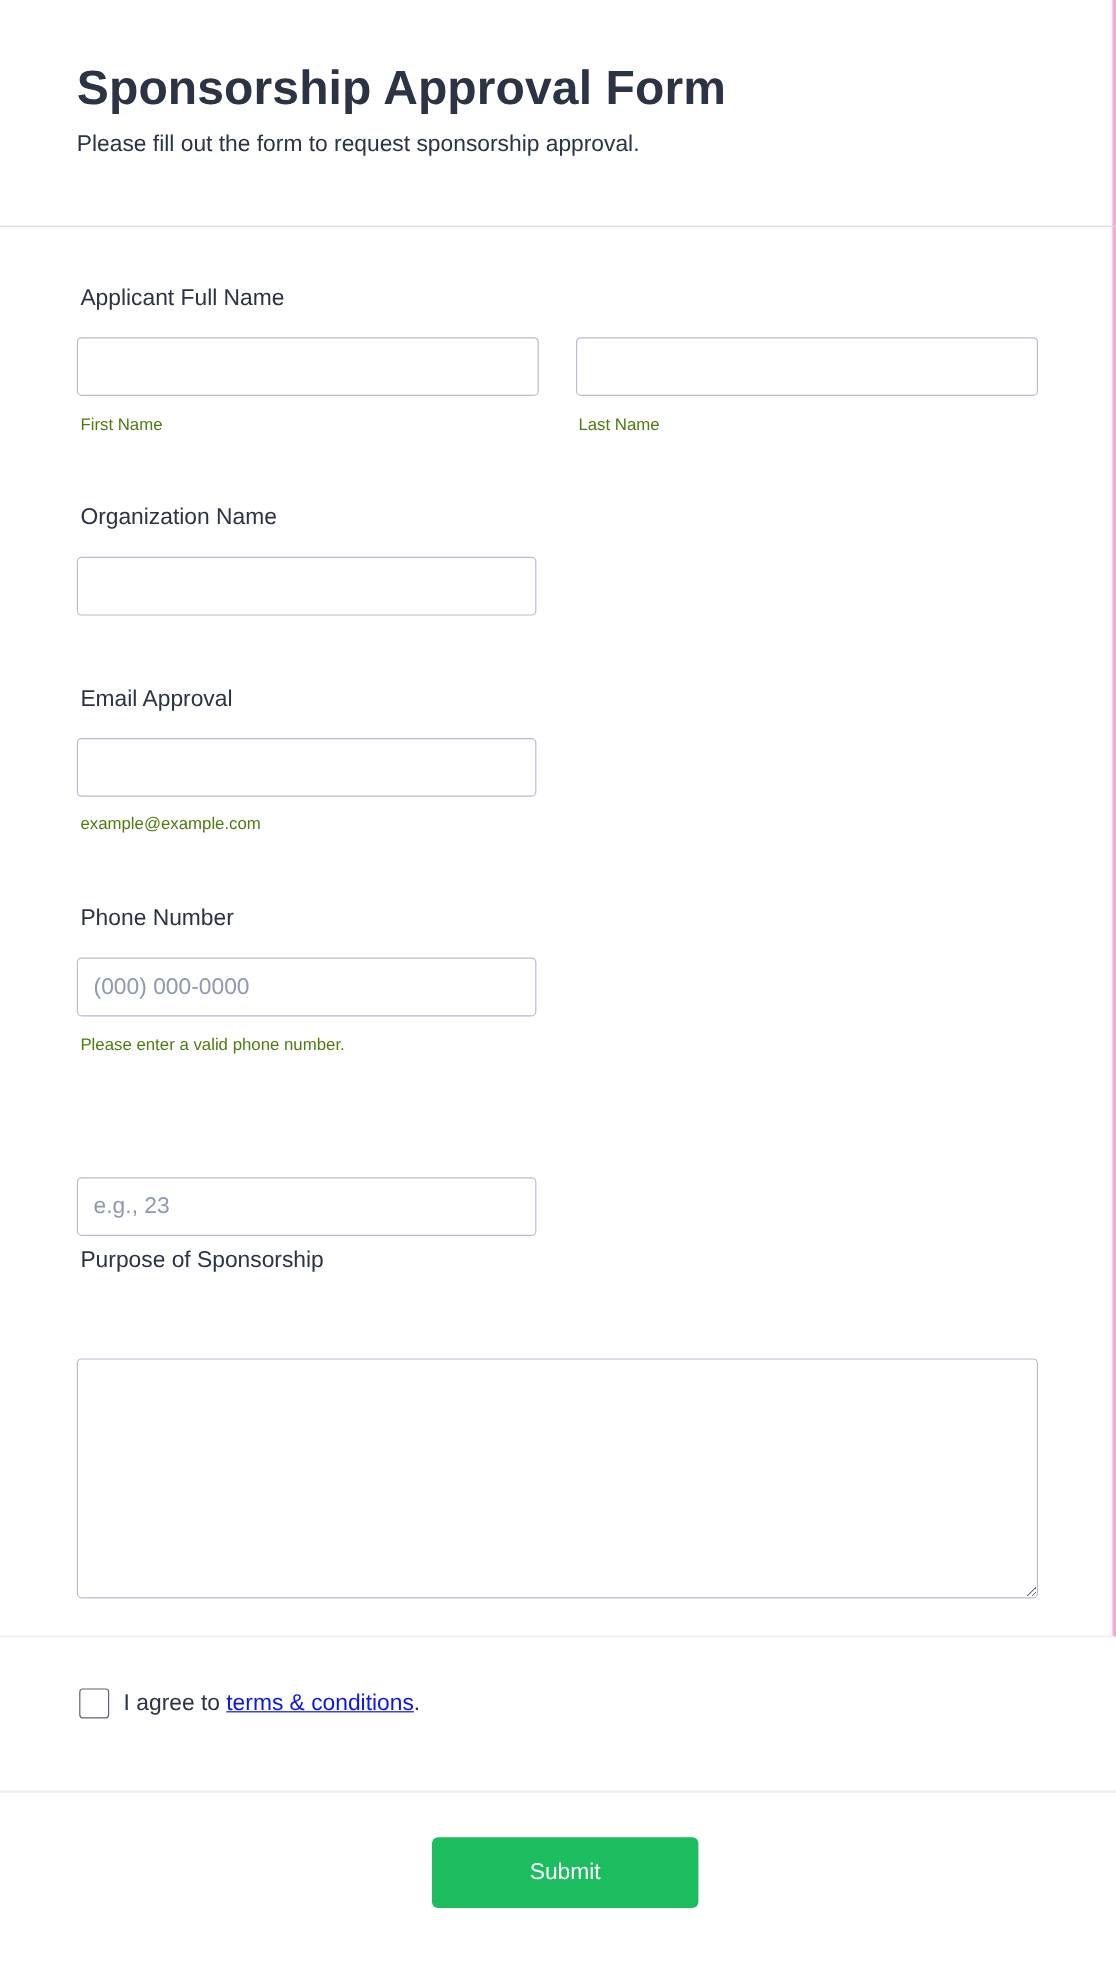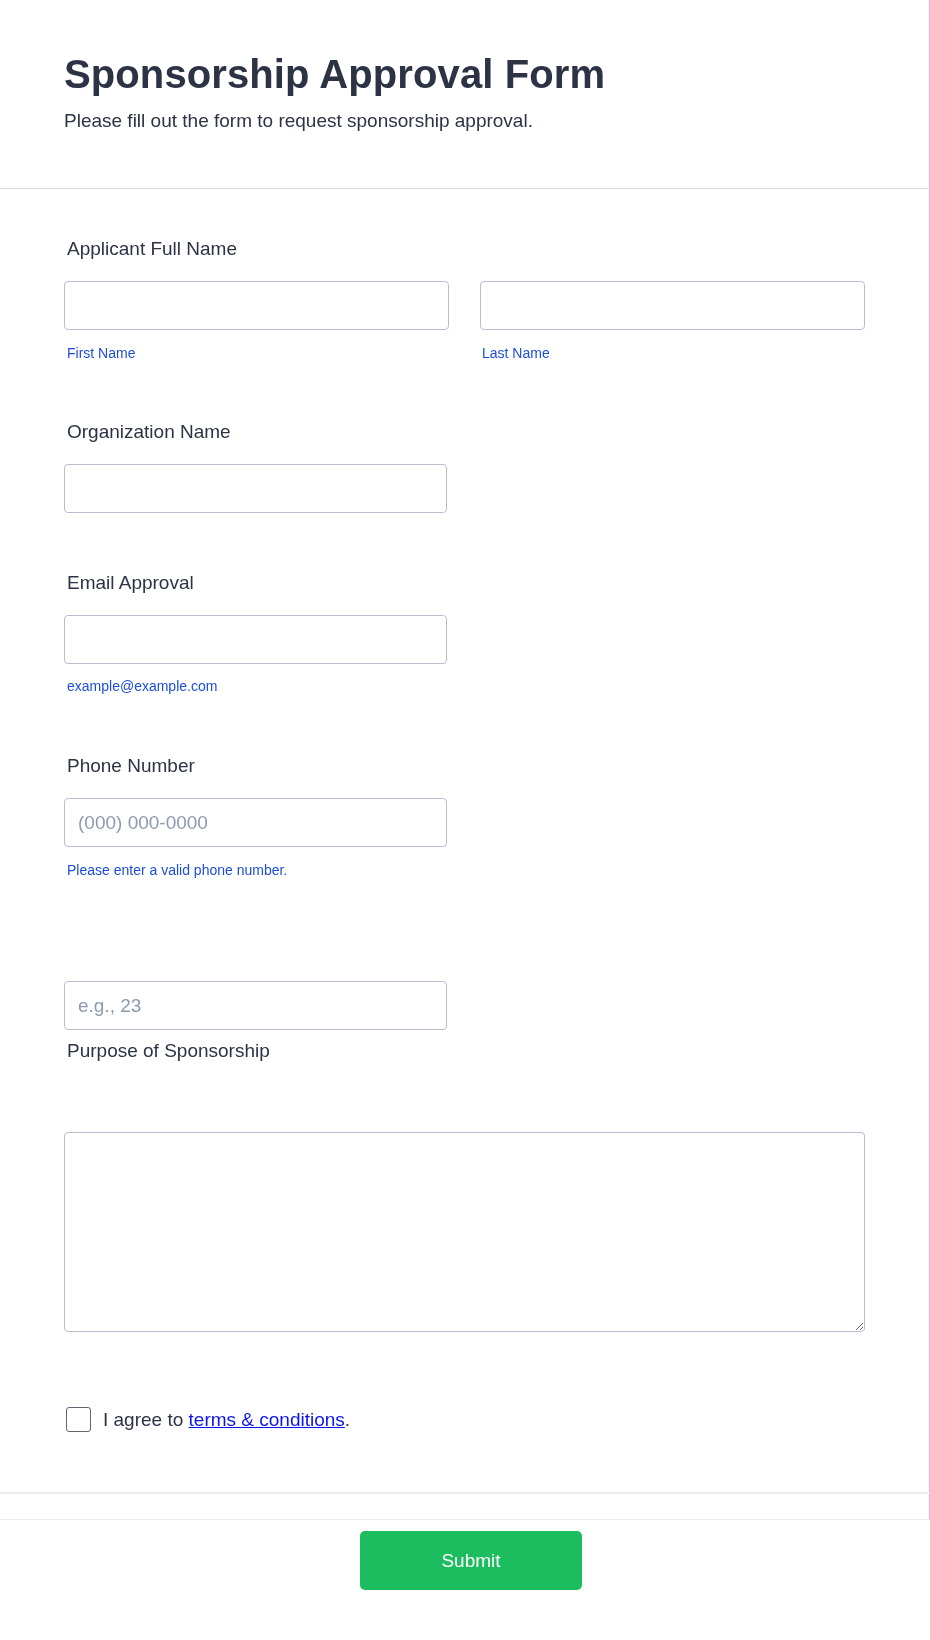--- a/index.html
+++ b/index.html
@@ -1,23 +1,23 @@
 <!DOCTYPE html>
 <html><head>
   <meta charset="utf-8">
   <style>
     * { box-sizing: border-box; margin: 0; padding: 0; }
     html, body { width: 930px; height: 1640px; background: #ffffff; overflow: hidden; }
     body { font-family: "Liberation Sans", "DejaVu Sans", sans-serif; color: #2c3345; position: relative; }
-    .card { position: absolute; left: 0; top: 0; width: 930px; height: 1520px; background: #fff; border-right: 1px solid #f9a8d4; border-bottom: 1px solid #ececf3; }
+    .card { position: absolute; left: 0; top: 0; width: 930px; height: 1364px; background: #fff; border-right: 3px solid #f9a8d4; border-bottom: 1px solid #ececf3; }
     .header { position: absolute; left: 0; top: 0; width: 930px; height: 189px; border-bottom: 1px solid #dadbe6; }
     .title { position: absolute; left: 64px; top: 52px; font-size: 40px; font-weight: 700; color: #2c3345; letter-spacing: 0.1px; white-space: nowrap; }
     .subtitle { position: absolute; left: 64px; top: 110px; font-size: 19px; color: #2c3345; white-space: nowrap; }
     .label { position: absolute; left: 67px; font-size: 19px; color: #2c3345; white-space: nowrap; }
-    .sublabel { position: absolute; font-size: 14px; color: #1d4ed8; white-space: nowrap; }
+    .sublabel { position: absolute; font-size: 14px; color: #4d7c0f; white-space: nowrap; }
     .input { position: absolute; height: 49px; border: 1px solid #b8bdd0; border-radius: 4px; background: #fff; font-family: "Liberation Sans", "DejaVu Sans", sans-serif; font-size: 19px; padding: 0 13px; color: #2c3345; outline: none; }
     .input::placeholder { color: #8d9ab0; }
     .textarea { position: absolute; left: 64px; top: 1132px; width: 801px; height: 200px; border: 1px solid #b8bdd0; border-radius: 4px; background: #fff; resize: vertical; font-family: "Liberation Sans", "DejaVu Sans", sans-serif; font-size: 17px; padding: 10px 13px; outline: none; }
     .consent { position: absolute; left: 66px; top: 1407px; display: flex; align-items: center; }
     .checkbox { width: 25px; height: 25px; border: 1.5px solid #5e6577; border-radius: 3px; background: #fff; cursor: pointer; }
     .consent-text { margin-left: 12px; font-size: 19px; color: #2c3345; white-space: nowrap; }
     .consent-link { color: #0b16e8; text-decoration: underline; cursor: pointer; }
     .footer-divider { position: absolute; left: 0; top: 1492px; width: 930px; height: 2px; background: #ececf3; }
     .submit { position: absolute; left: 360px; top: 1531px; width: 222px; height: 59px; background: #1bbd5e; border: none; border-radius: 5px; color: #fff; font-size: 19px; font-family: "Liberation Sans", "DejaVu Sans", sans-serif; cursor: pointer; }
   </style>

